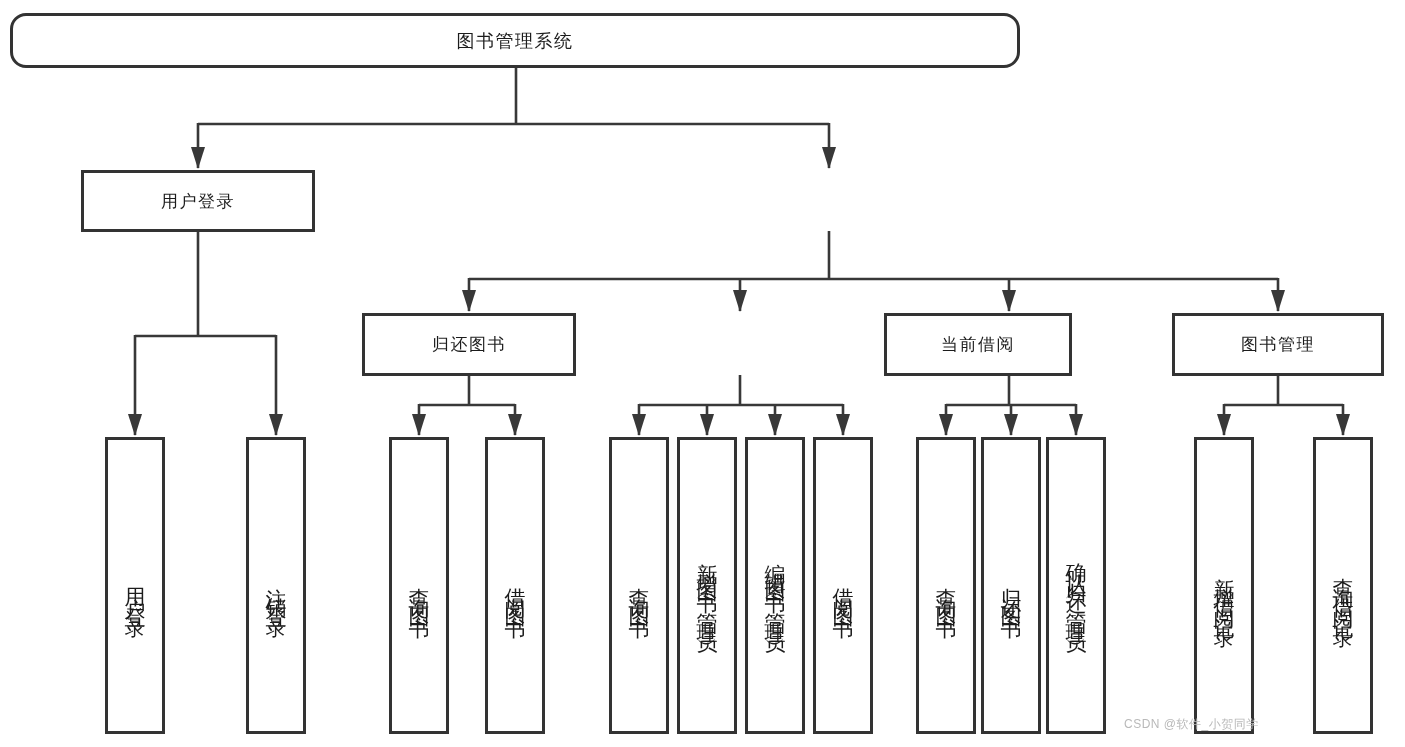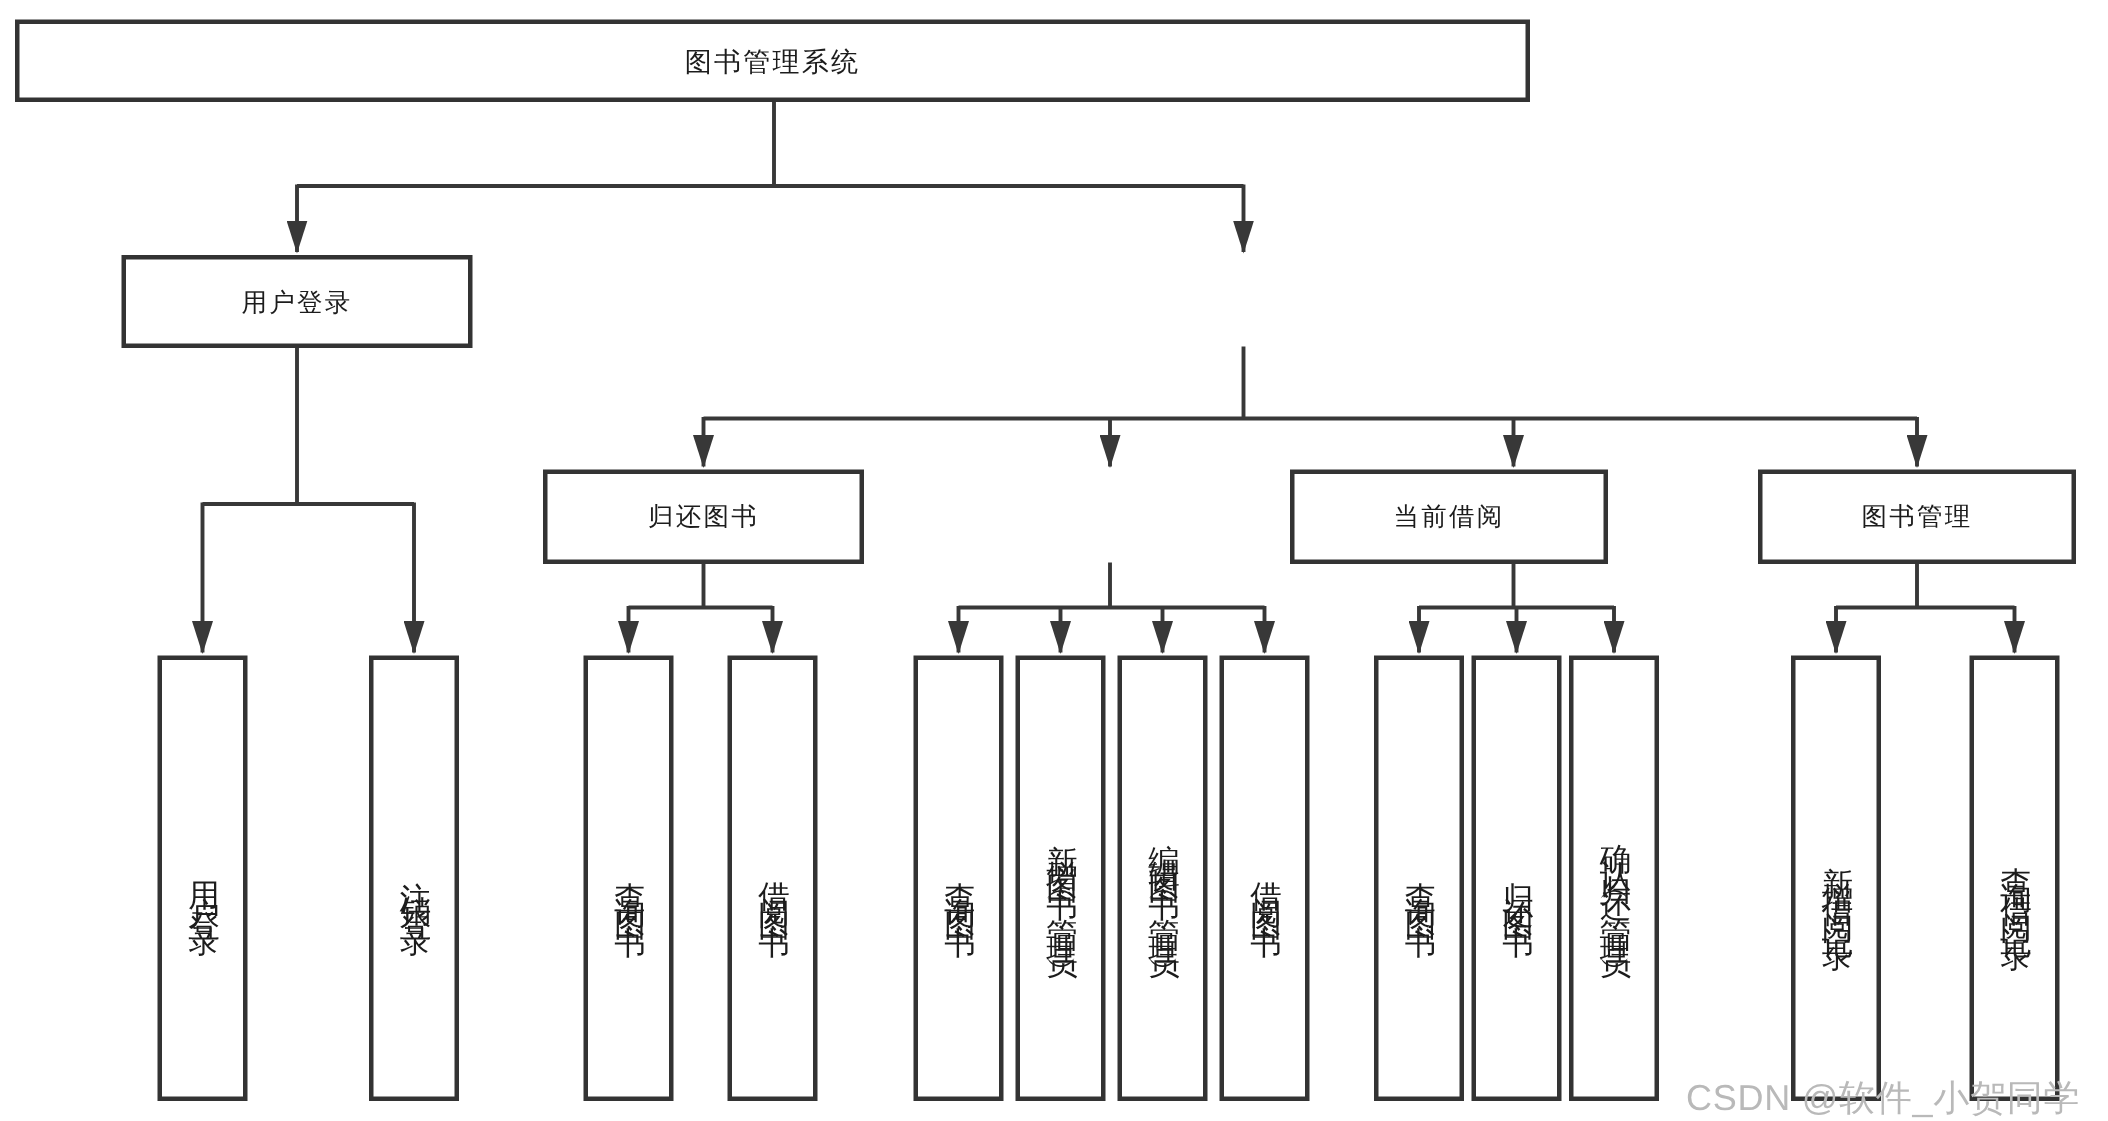--- a/index.html
+++ b/index.html
@@ -7,37 +7,37 @@
   body{font-family:"Liberation Sans","DejaVu Sans",sans-serif;}
   #stage{position:relative;width:1405px;height:747px;background:#ffffff;overflow:hidden;}
   #wires{position:absolute;left:0;top:0;width:1405px;height:747px;}
 
   .hbox{
     position:absolute;box-sizing:border-box;
     border:3px solid #333333;background:#ffffff;
     display:flex;align-items:center;justify-content:center;
     font-size:17px;color:#1c1c1c;letter-spacing:1.5px;white-space:nowrap;
   }
-  .hbox.root{font-size:18px;}
+  .hbox.root{font-size:18px;border-radius:16px;}
 
   .vbox{
     position:absolute;box-sizing:border-box;
     width:60px;height:297px;top:437px;
     border:3px solid #333333;background:#ffffff;
     display:flex;align-items:center;justify-content:center;
   }
   .vbox span{
     writing-mode:vertical-rl;text-orientation:mixed;
     font-size:21px;color:#1c1c1c;letter-spacing:10px;
     margin-bottom:-10px;white-space:nowrap;
   }
 
   .watermark{
     position:absolute;left:1124px;top:716px;z-index:5;
-    font-size:24px;color:#b9b9b9;letter-spacing:0.5px;white-space:nowrap;
+    font-size:12px;color:#b9b9b9;letter-spacing:0.5px;white-space:nowrap;
   }
 </style>
 </head>
 <body>
 
 <div id="stage">
 
   <svg id="wires" viewBox="0 0 1405 747" xmlns="http://www.w3.org/2000/svg" fill="none" stroke="#383838" stroke-width="2.6">
     <defs>
       <marker id="arrowhead" markerUnits="userSpaceOnUse" markerWidth="22" markerHeight="14" refX="21" refY="7" orient="auto">
@@ -84,21 +84,21 @@
     <path d="M1224 405 H1343"></path>
     <path d="M1224 404 V435" marker-end="url(#arrowhead)"></path>
     <path d="M1343 404 V435" marker-end="url(#arrowhead)"></path>
   </svg>
 
   <div class="hbox root" style="left:10px;top:13px;width:1010px;height:55px">图书管理系统</div>
 
   <div class="hbox" style="left:81px;top:170px;width:234px;height:62px">用户登录</div>
 
   <div class="hbox" style="left:362px;top:313px;width:214px;height:63px">归还图书</div>
-  <div class="hbox" style="left:860px;top:313px;width:212px;height:63px">当前借阅</div>
+  <div class="hbox" style="left:884px;top:313px;width:188px;height:63px">当前借阅</div>
   <div class="hbox" style="left:1172px;top:313px;width:212px;height:63px">图书管理</div>
 
   <div class="vbox" style="left:105px">
     <span>用户登录</span>
   </div>
   <div class="vbox" style="left:246px">
     <span>注销登录</span>
   </div>
 
   <div class="vbox" style="left:389px">

